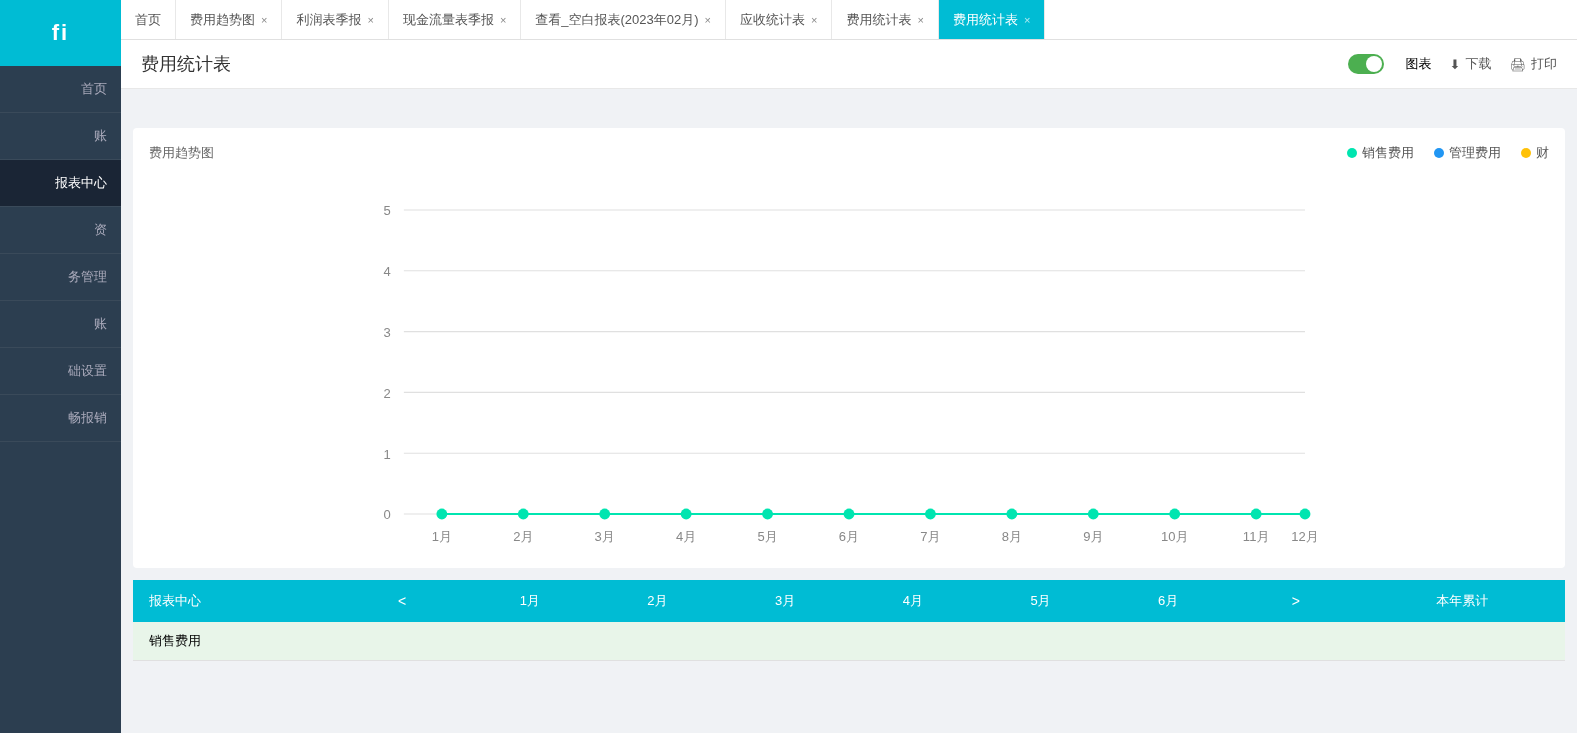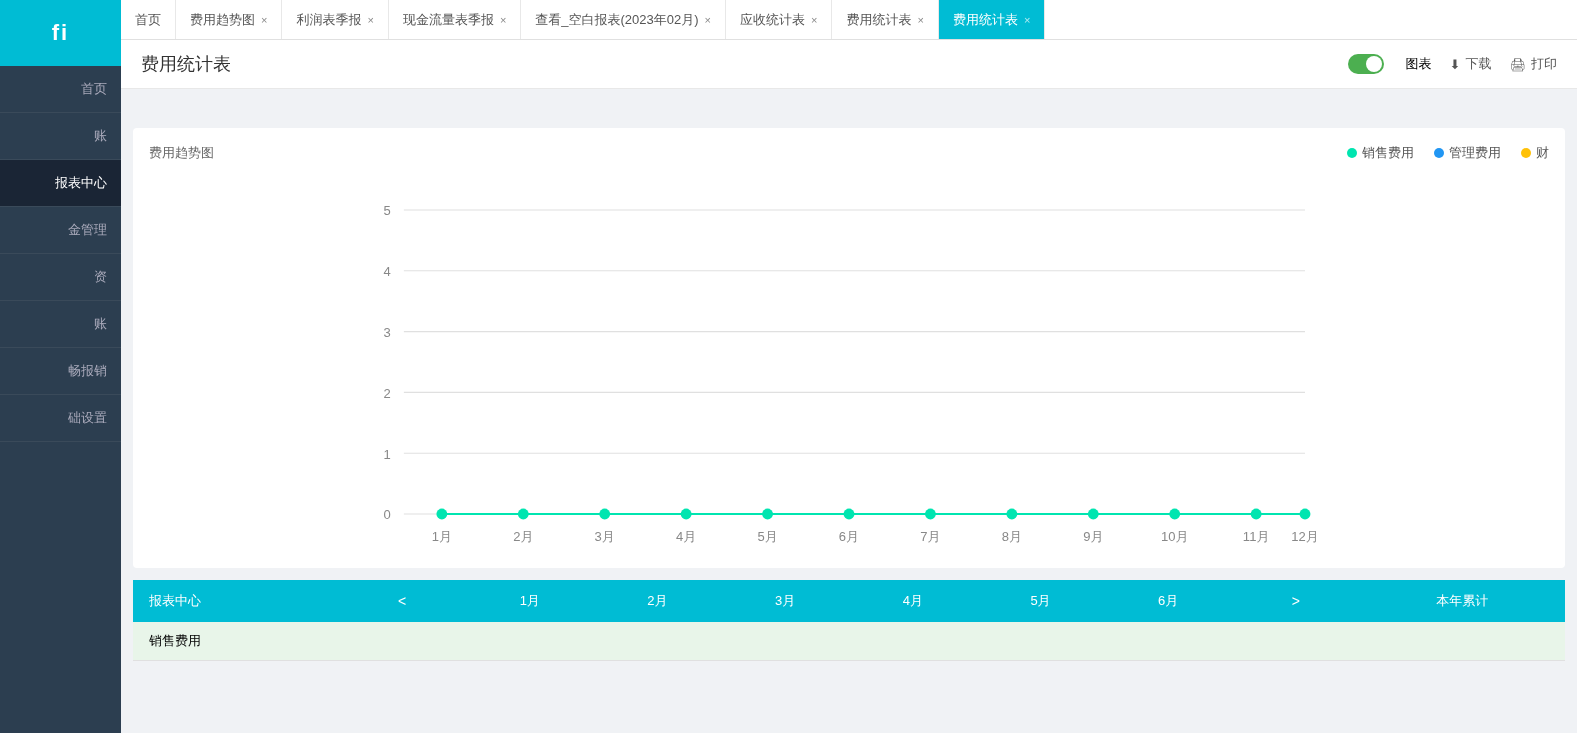--- a/index.html
+++ b/index.html
@@ -218,25 +218,25 @@
     }
   </style>
 </head>
 <body>
 
 <div class="sidebar">
   <div class="sidebar-logo">fi</div>
   <div class="sidebar-item">首页</div>
   <div class="sidebar-item">账</div>
   <div class="sidebar-item active">报表中心</div>
-  <div class="sidebar-item">金管理</div>
   <div class="sidebar-item">资</div>
+  <div class="sidebar-item">务管理</div>
   <div class="sidebar-item">账</div>
+  <div class="sidebar-item">础设置</div>
   <div class="sidebar-item">畅报销</div>
-  <div class="sidebar-item">础设置</div>
 </div>
 
 <div class="main">
 
   <div class="tab-bar">
     <div class="tab">
       <span>首页</span>
     </div>
     <div class="tab">
       <span>费用趋势图</span>

